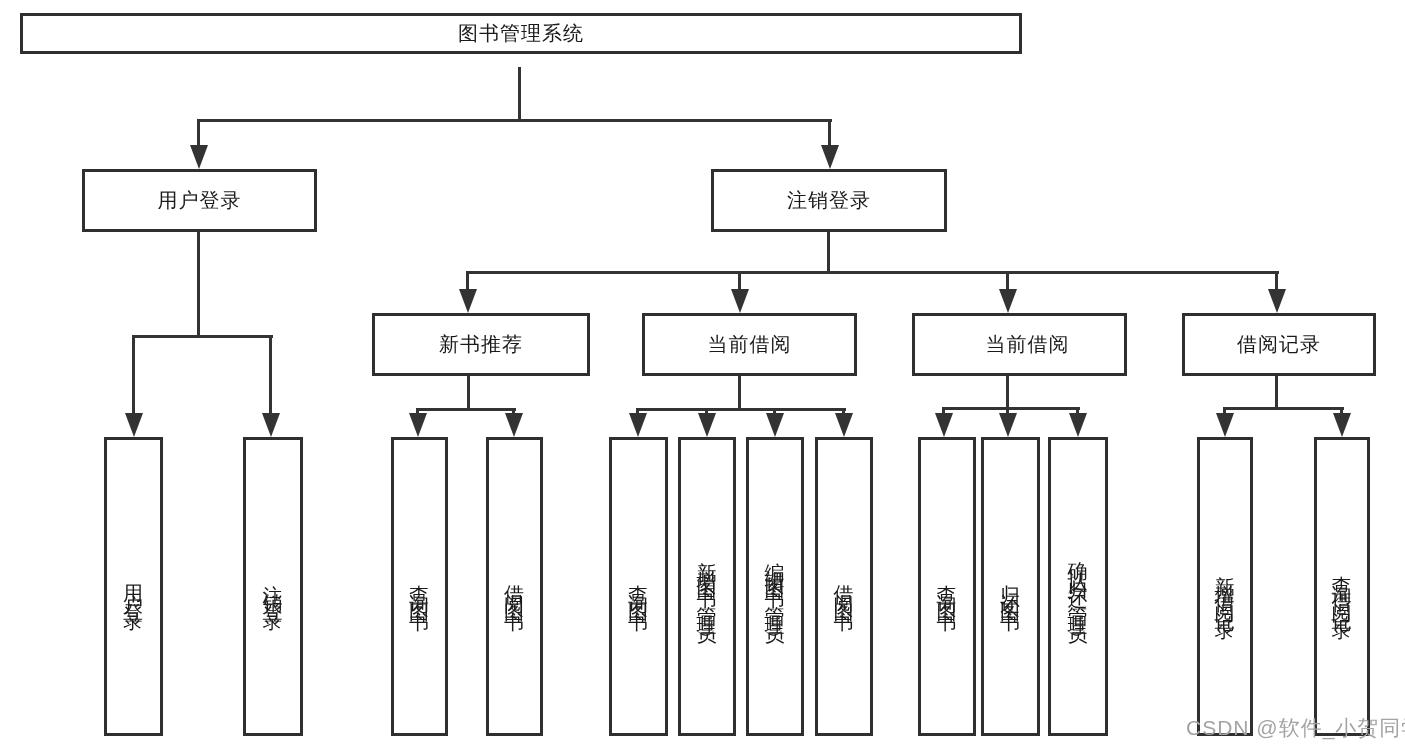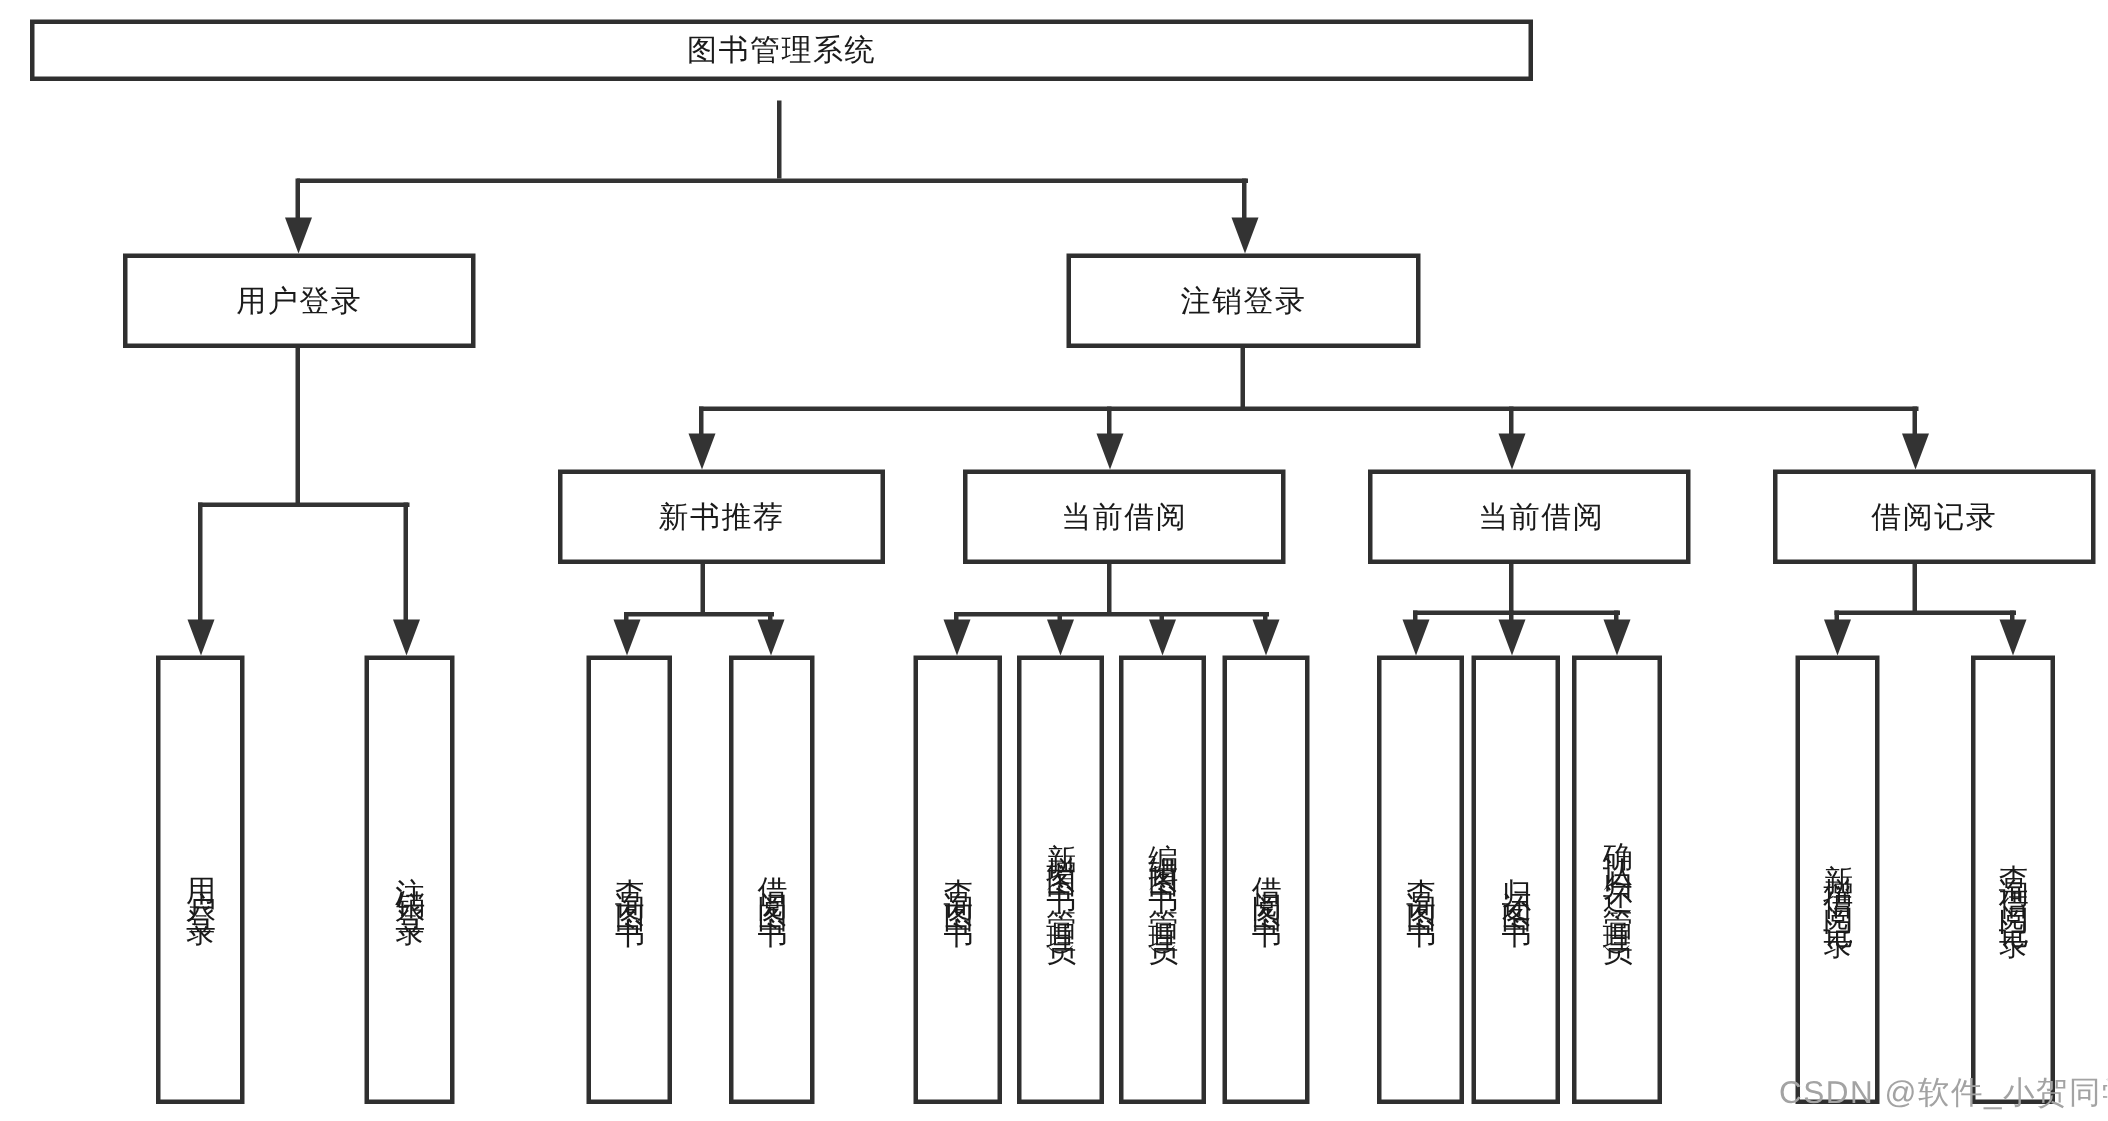--- a/index.html
+++ b/index.html
@@ -72,21 +72,21 @@
 
   <div class="hnode lvl3" style="left:362px;width:218px;">
     <span>新书推荐</span>
   </div>
   <div class="hnode lvl3" style="left:632px;width:215px;">
     <span>当前借阅</span>
   </div>
   <div class="hnode lvl3" style="left:902px;width:215px;padding-left:16px;">
     <span>当前借阅</span>
   </div>
-  <div class="hnode lvl3" style="left:1172px;width:215px;font-family:Liberation Mono, monospace;">
+  <div class="hnode lvl3" style="left:1172px;width:194px;font-family:Liberation Mono, monospace;">
     <span>借阅记录</span>
   </div>
 
   <div class="vnode" style="left:104px;width:59px;">
     <span class="vtext">用户登录</span>
   </div>
   <div class="vnode" style="left:243px;width:60px;">
     <span class="vtext">注销登录</span>
   </div>
 

